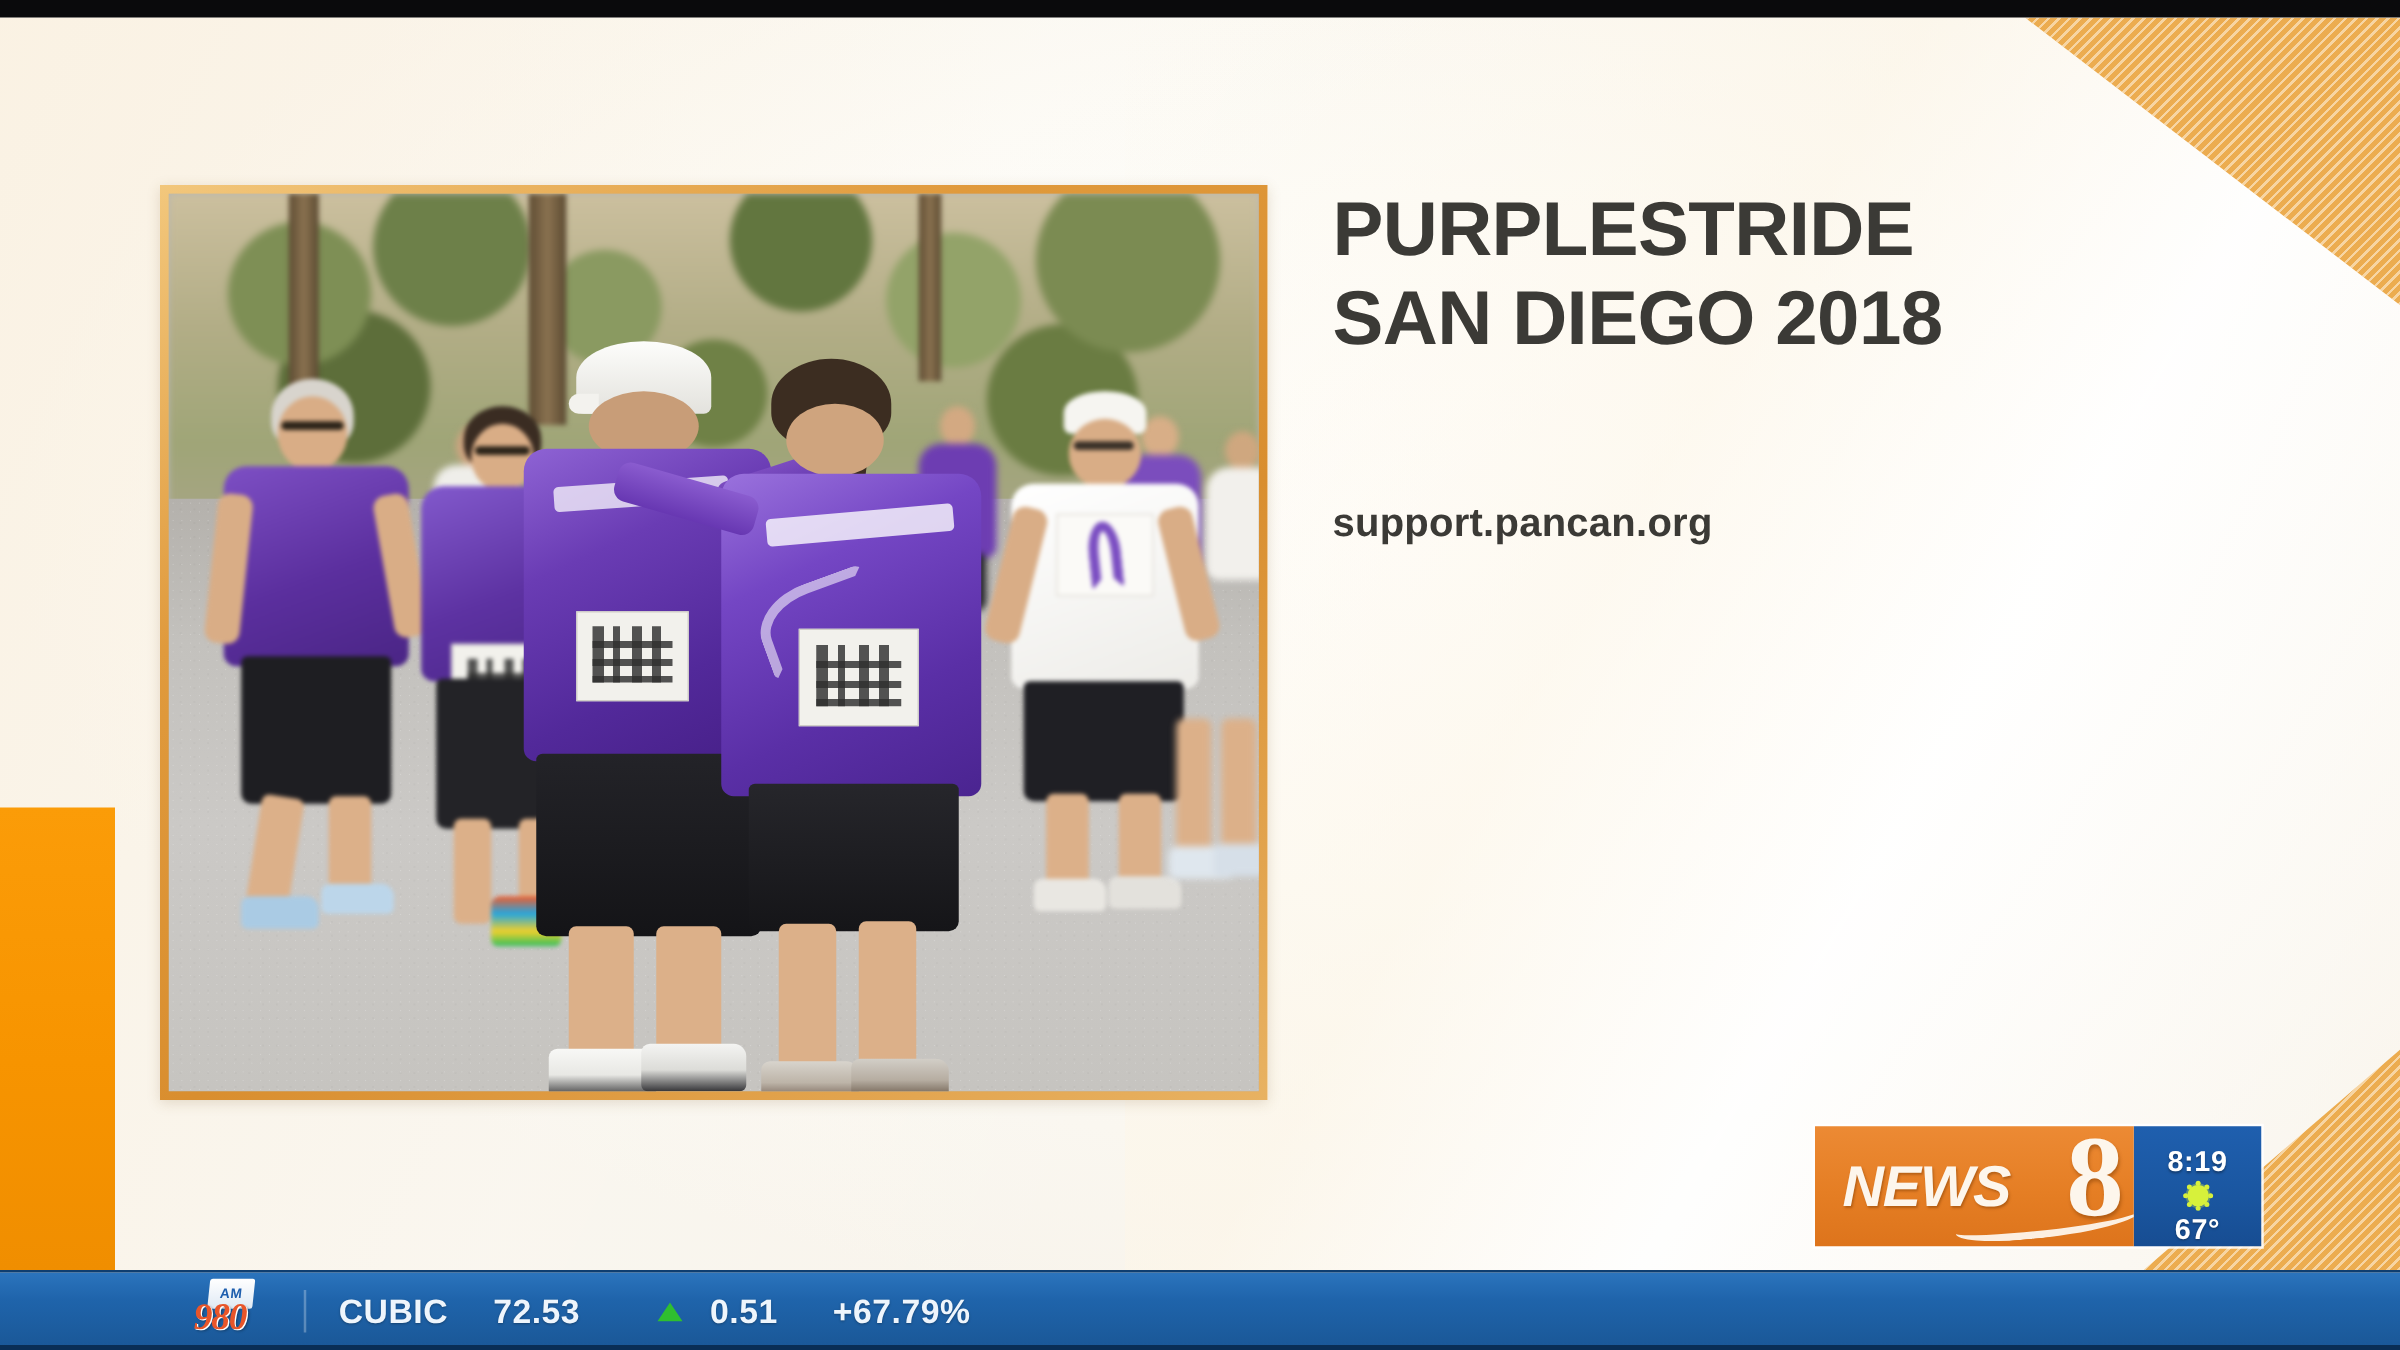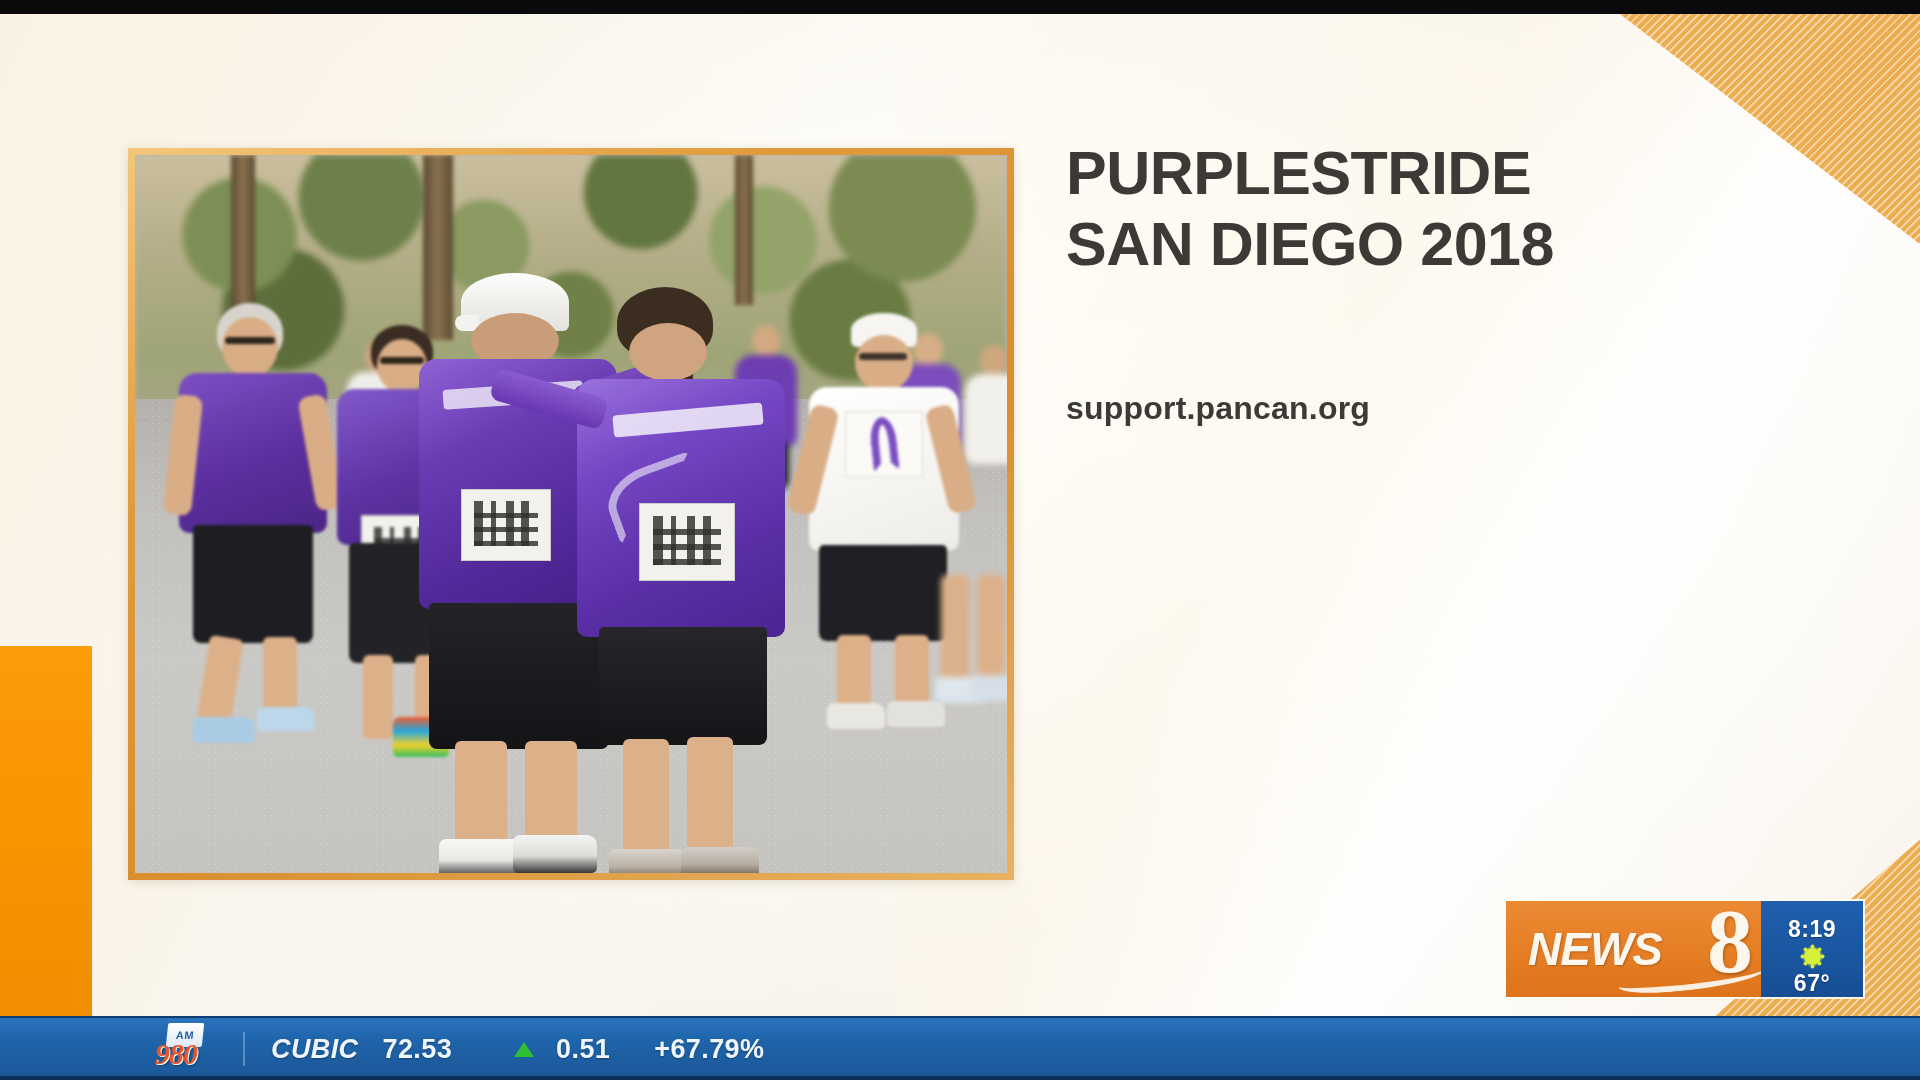--- a/index.html
+++ b/index.html
@@ -151,21 +151,21 @@
     background-blend-mode:multiply;
     opacity:0.8;
   }
   .sunglasses{ position:absolute; height:7px; border-radius:4px; background:#2c2419; }
   .blurry { filter:blur(1.6px); }
   .blurrier { filter:blur(3px); }
 
   
   .text-col {
     position:absolute;
-    left:1066px; top:138px;
+    left:1066px; top:148px;
     width:760px;
     z-index:20;
   }
   .headline {
     font-family:"Liberation Sans", sans-serif;
     font-weight:bold;
     font-size:61px;
     line-height:1.16;
     letter-spacing:-0.5px;
     color:#3b3a36;
@@ -186,21 +186,21 @@
     font-family:"Liberation Sans", sans-serif;
     font-weight:bold;
     font-size:32px;
     color:#3b3a36;
     letter-spacing:0.2px;
   }
 
   
   .bug {
     position:absolute;
-    left:1506px; top:901px;
+    left:1452px; top:901px;
     width:357px; height:96px;
     display:flex;
     z-index:30;
     box-shadow:0 0 0 2px rgba(255,255,255,0.85);
   }
   .bug-main {
     position:relative;
     width:255px; height:100%;
     background:linear-gradient(180deg,#ec8a34 0%,#e57e24 55%,#dd741c 100%);
     display:flex; align-items:center;
@@ -312,21 +312,21 @@
   .ticker-items {
     display:flex; align-items:center;
     margin-left:26px;
     font-family:"Liberation Sans", sans-serif;
     font-weight:bold;
     font-size:27px;
     color:#eef5fc;
     letter-spacing:0.4px;
     text-shadow:0 1px 2px rgba(0,0,0,0.3);
   }
-  .tk-symbol { margin-right:24px;font-style:italic; }
+  .tk-symbol { margin-right:36px; }
   .tk-price  { margin-right:62px; }
   .tk-arrow {
     width:0; height:0;
     border-left:10px solid transparent;
     border-right:10px solid transparent;
     border-bottom:15px solid #2fbf2f;
     margin-right:22px;
   }
   .tk-change { margin-right:44px; }
   .tk-pct    { }

